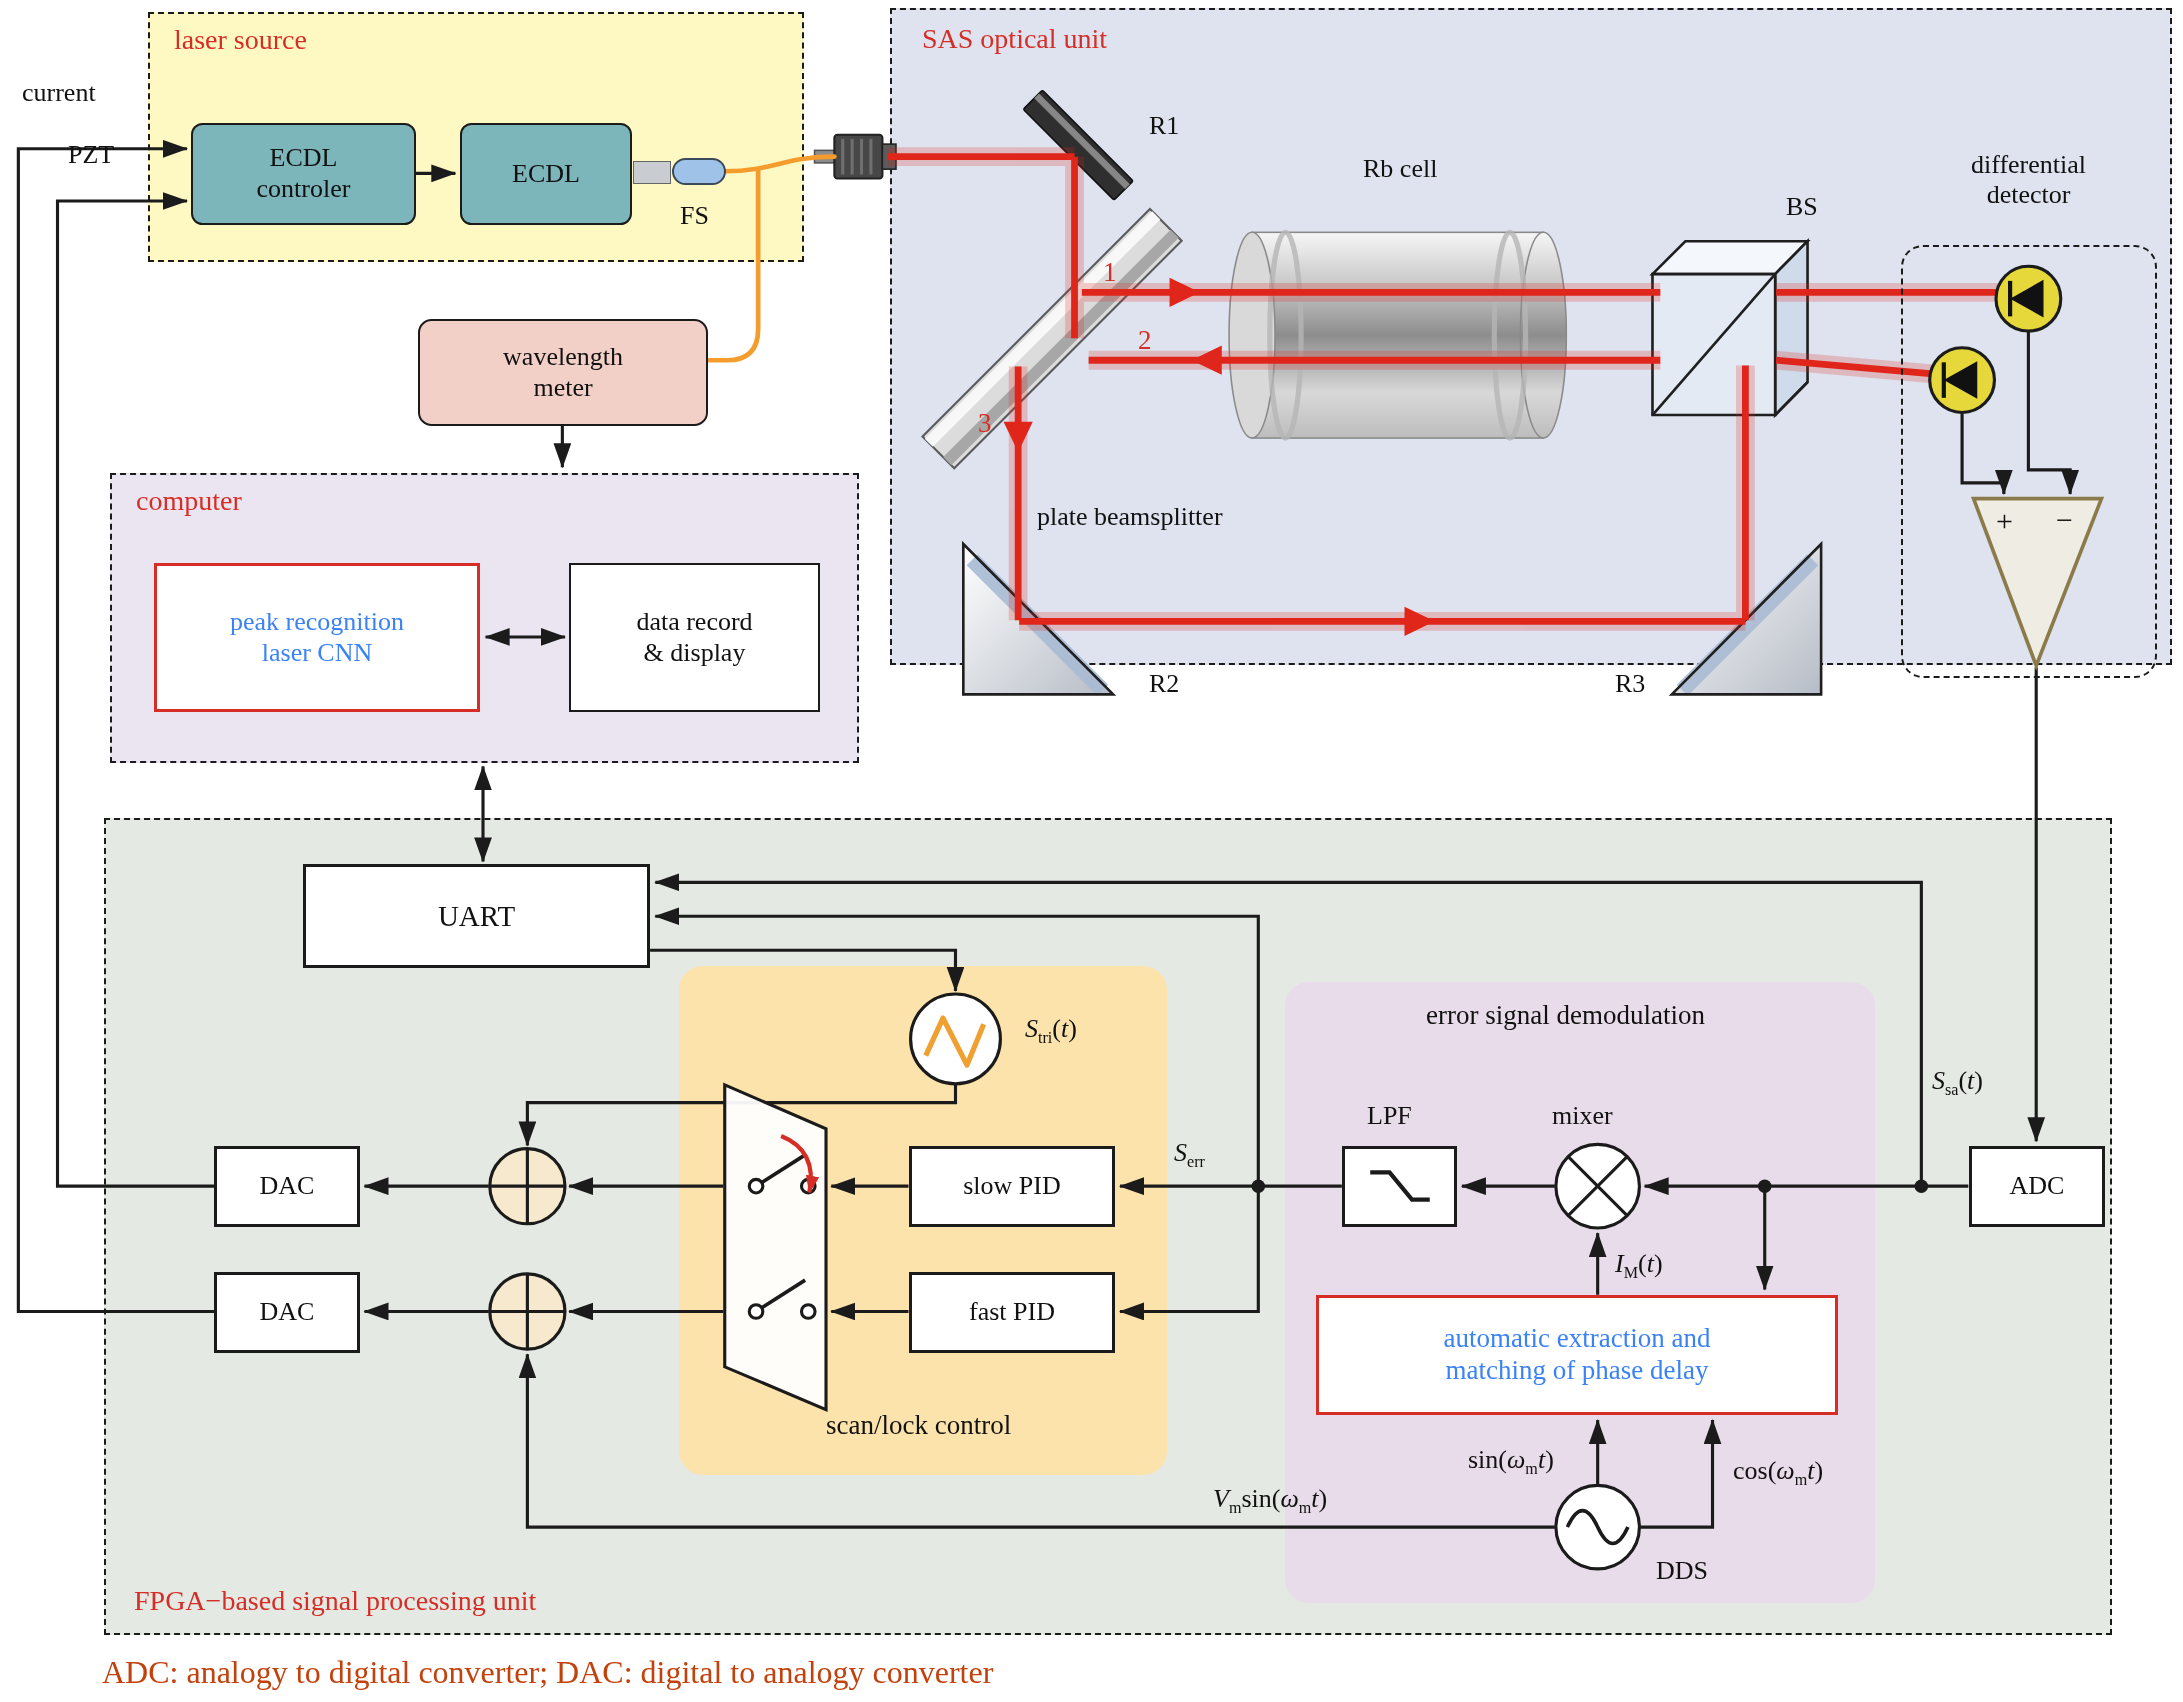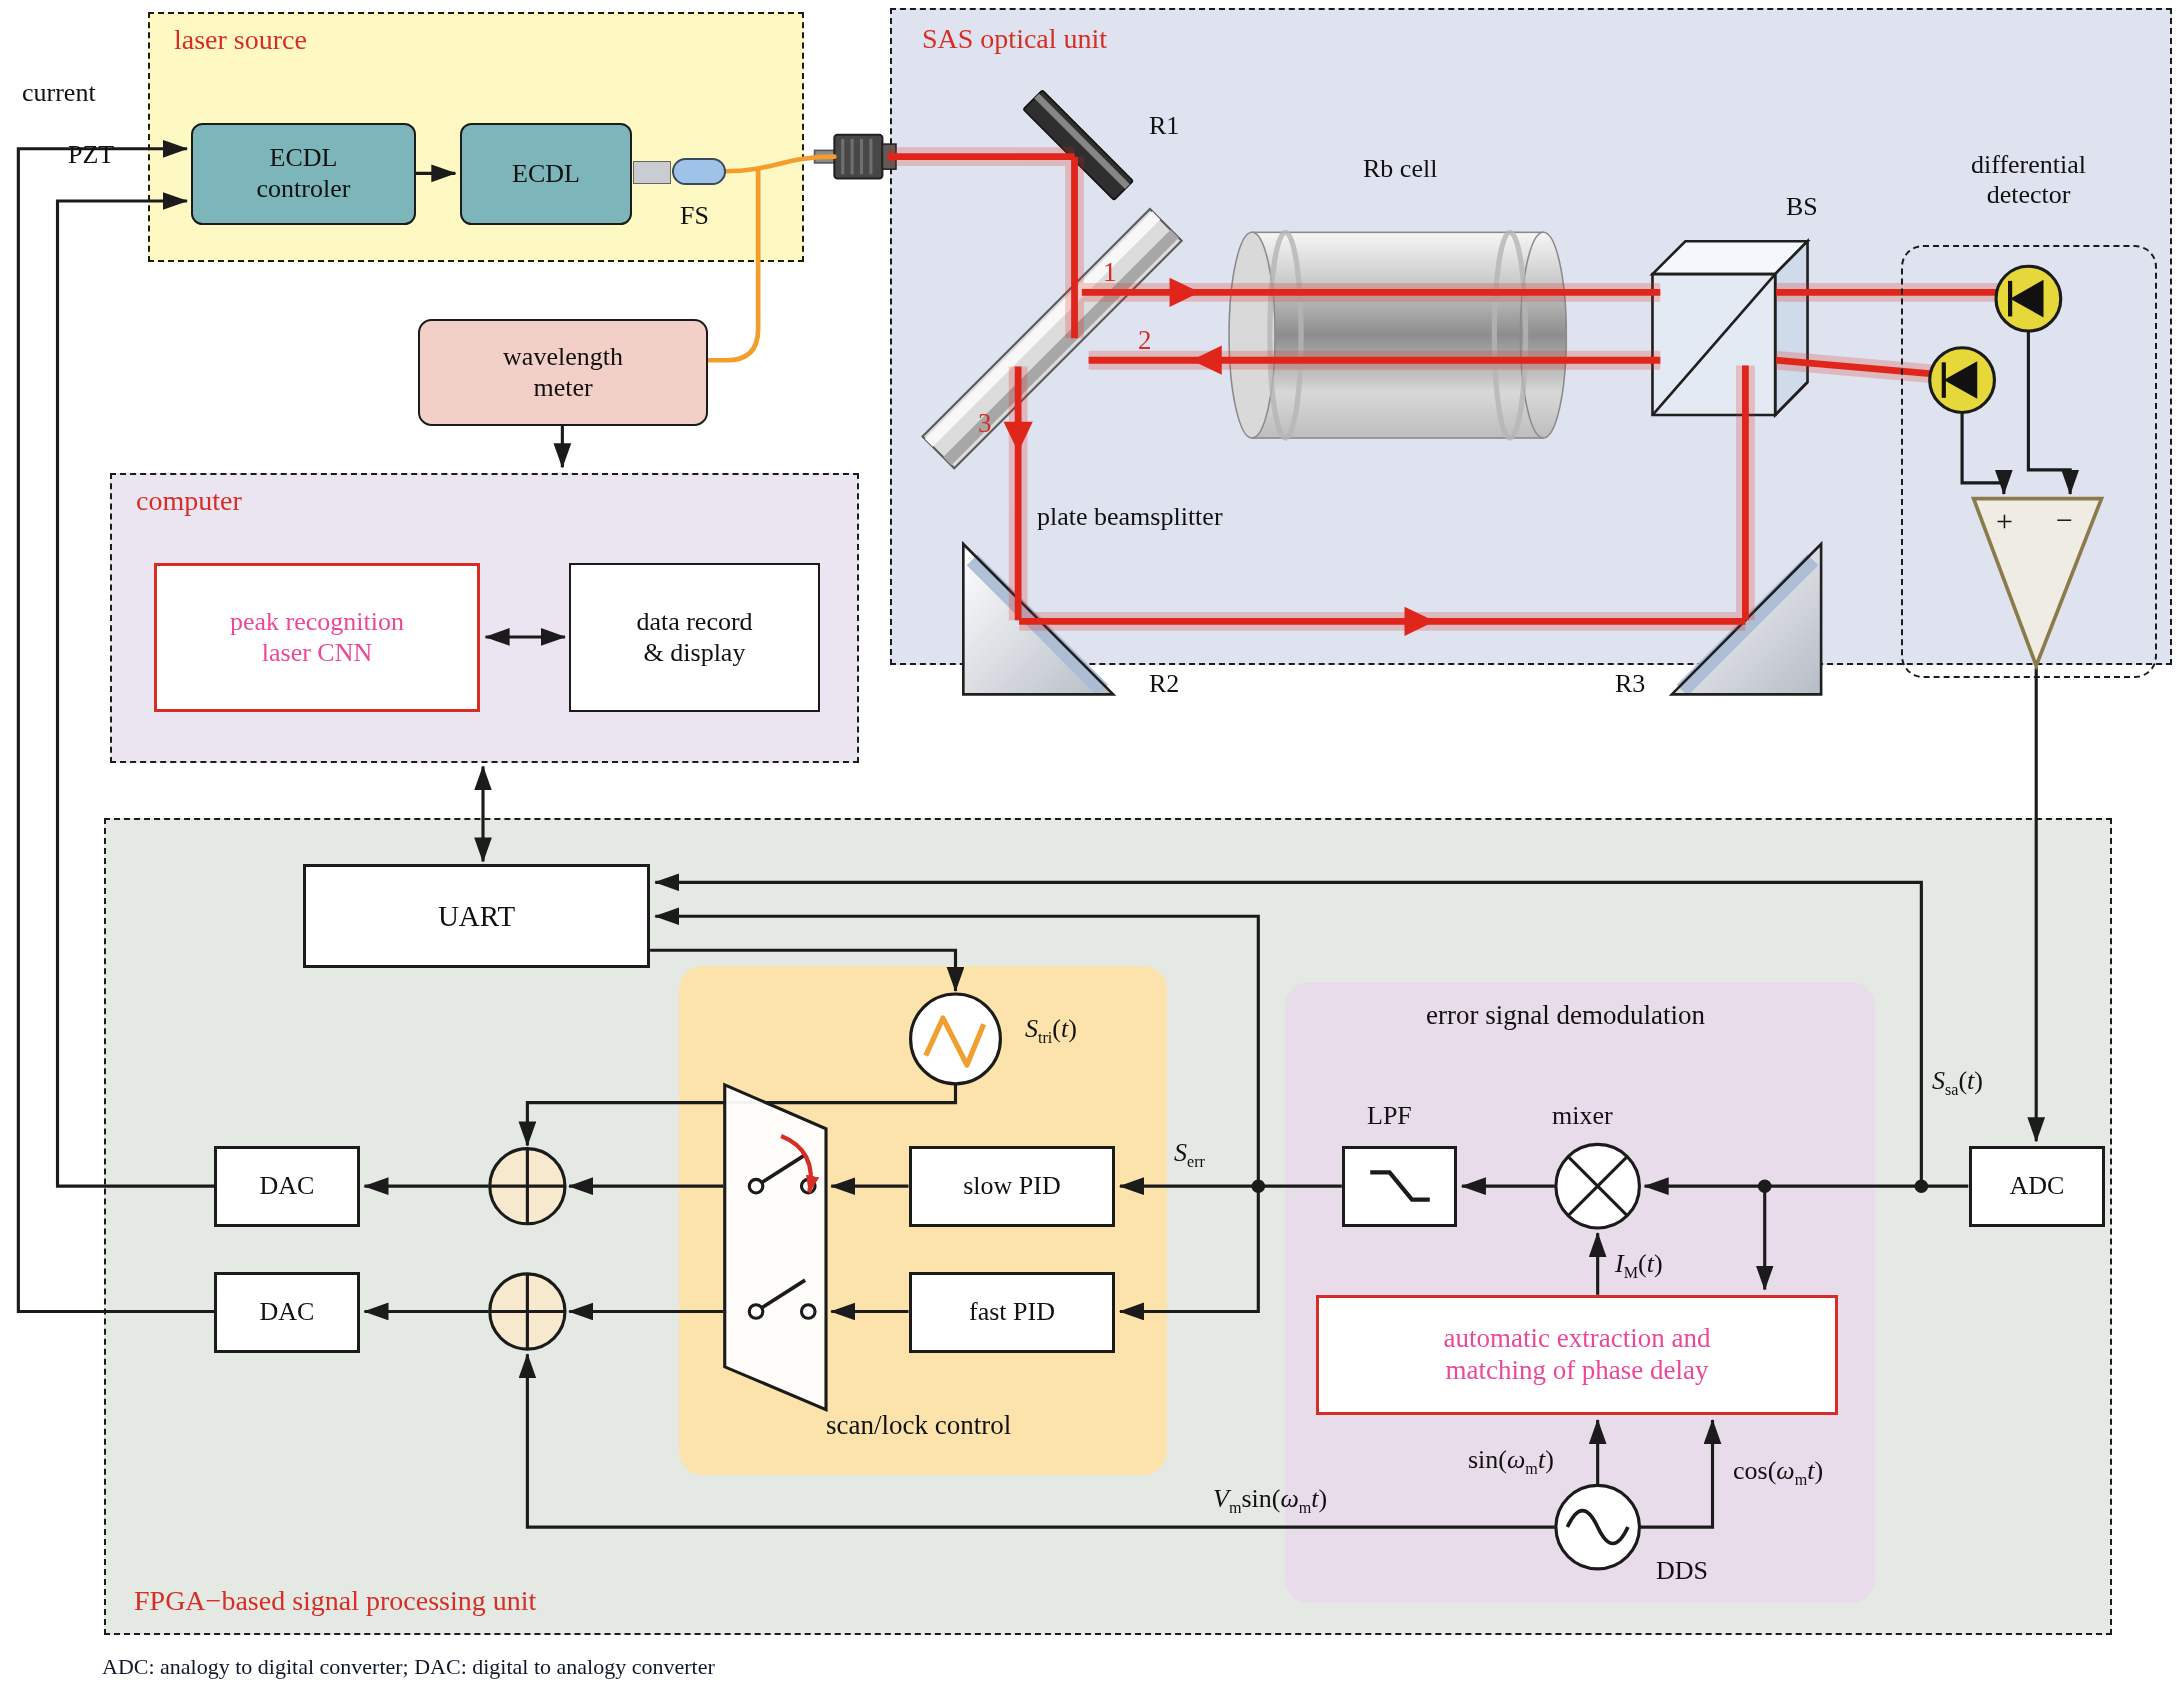--- a/index.html
+++ b/index.html
@@ -7,30 +7,30 @@
           font-family:"Liberation Serif",serif;overflow:hidden;}
   .region{position:absolute;border:2.6px dashed #1b1b1b;box-sizing:border-box;}
   .region-title{position:absolute;left:24px;top:10.4px;font-size:28px;color:#d62e26;white-space:nowrap;}
   .soft{position:absolute;border-radius:24px;}
   svg.wires{position:absolute;left:0;top:0;}
   .box{position:absolute;box-sizing:border-box;background:#fff;border:3.1px solid #1b1b1b;
        display:flex;flex-direction:column;align-items:center;justify-content:center;
        text-align:center;font-size:26px;color:#111;line-height:1.18;}
   .teal{background:#7cb5ba;border-radius:11.5px;border-width:2.6px;}
   .pink{background:#f2cfc7;border-radius:13.6px;border-width:2.6px;}
-  .redbox{border-color:#d62e26;color:#ec4899;}
+  .redbox{border-color:#d62e26;color:#3b82f6;}
   .lbl{position:absolute;font-size:26px;color:#111;white-space:nowrap;}
   .red{color:#d62e26;}
   .center{text-align:center;}
   .lbl .l,.box .l{display:block;}
   .math{font-size:26px;}
   .math sub{font-size:0.62em;font-style:normal;}
   .math .it{font-style:italic;}
   .dashbox{position:absolute;border:2.6px dashed #1b1b1b;border-radius:22px;box-sizing:border-box;background:transparent;}
-  .cap{position:absolute;font-size:22px;color:#0f172a;white-space:nowrap;}
+  .cap{position:absolute;font-size:32px;color:#c2410c;white-space:nowrap;}
   .stub{position:absolute;background:#c9ccd1;border:1.6px solid #666;box-sizing:border-box;}
   .fs{position:absolute;background:#9fc3e8;border:2.1px solid #3a4a5a;border-radius:14.6px;box-sizing:border-box;}
   .sign{position:absolute;font-size:30px;color:#111;}
 </style>
 </head>
 <body>
 
 <div class="canvas">
 
   <div class="region" style="left:148px;top:11.5px;width:656px;height:250px;background:#fef9c3;">

